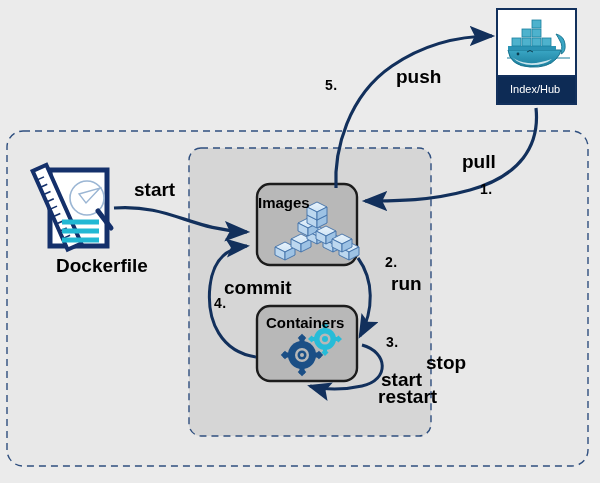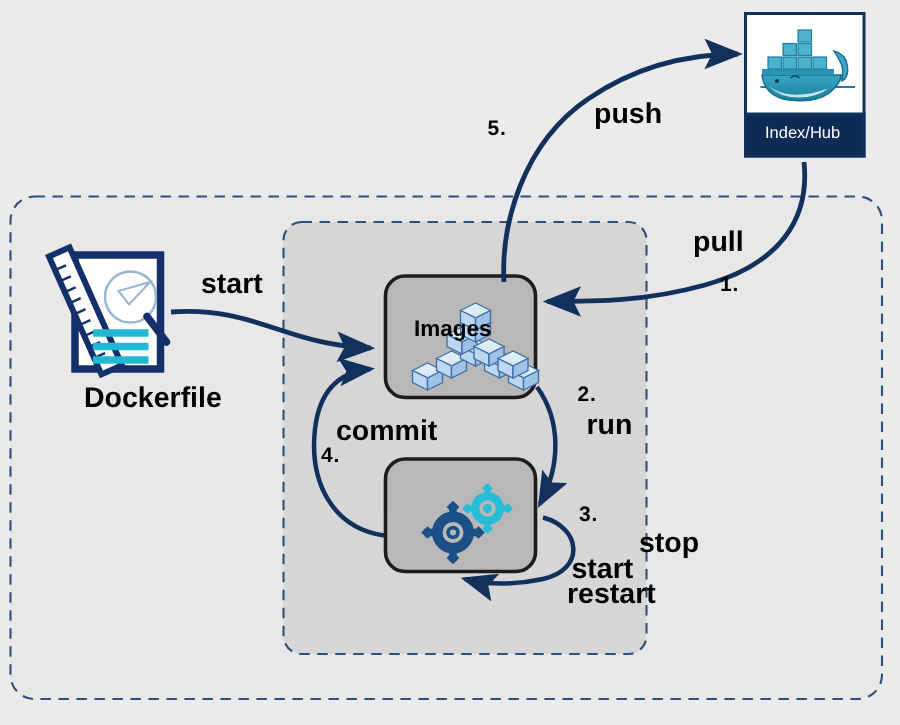--- a/index.html
+++ b/index.html
@@ -287,22 +287,23 @@
   <div class="lbl lbl-bold" style="left:381px; top:353px;padding-left:45px;">stop</div>
 
   <div class="lbl lbl-bold" style="left:381px; top:370px;">start</div>
 
   <div class="lbl lbl-bold" style="left:378px; top:387px;">restart</div>
 
   <div class="lbl lbl-bold" style="left:224px; top:278px;">commit</div>
 
   <div class="lbl lbl-num" style="left:214px; top:296px;">4.</div>
 
-  <div class="lbl lbl-box" style="left:276px; top:195px;margin-top:17px;">Images</div>
-
+  <div class="lbl lbl-box" style="left:258px; top:195px;">Images</div>
+
+  <div class="lbl lbl-box" style="left:266px; top:315px;">Containers</div>
 
   <div class="lbl lbl-bold" style="left:40px; top:256px;padding-left:16px;">Dockerfile</div>
 
   <div class="lbl lbl-hub" style="left:510px; top:84px;">Index/Hub</div>
 
 
 
 </div>
 
 </body></html>

